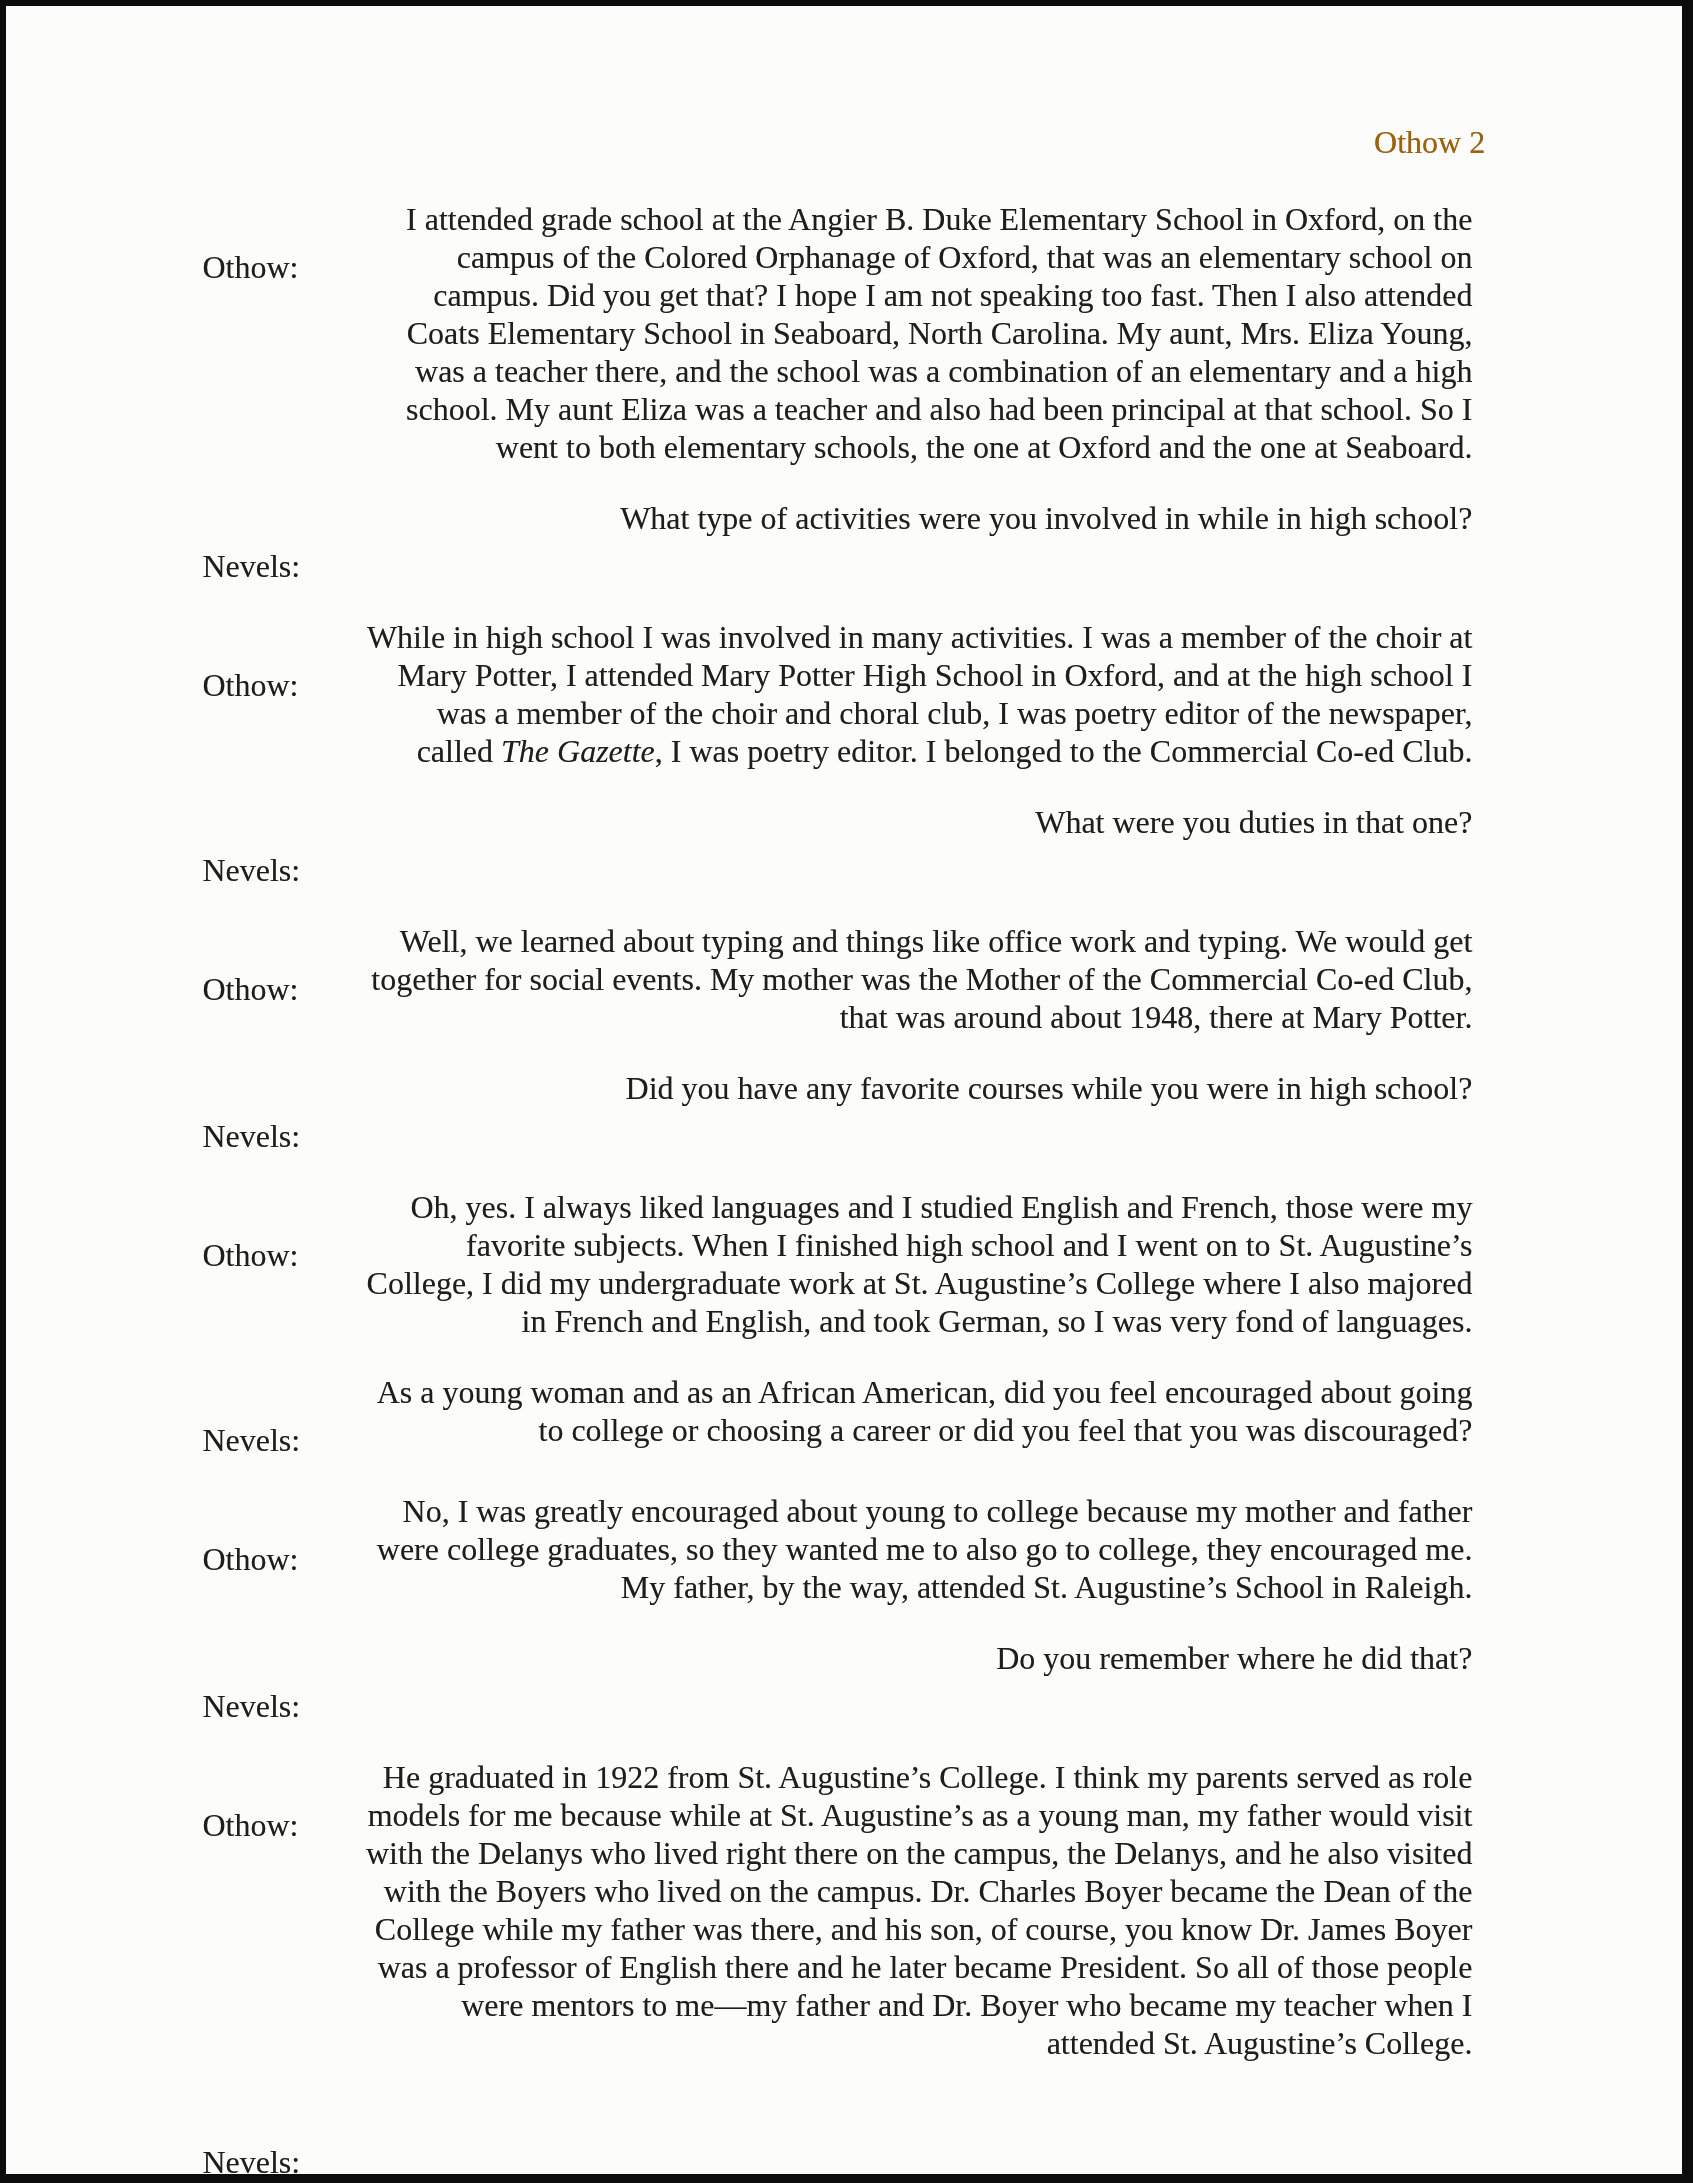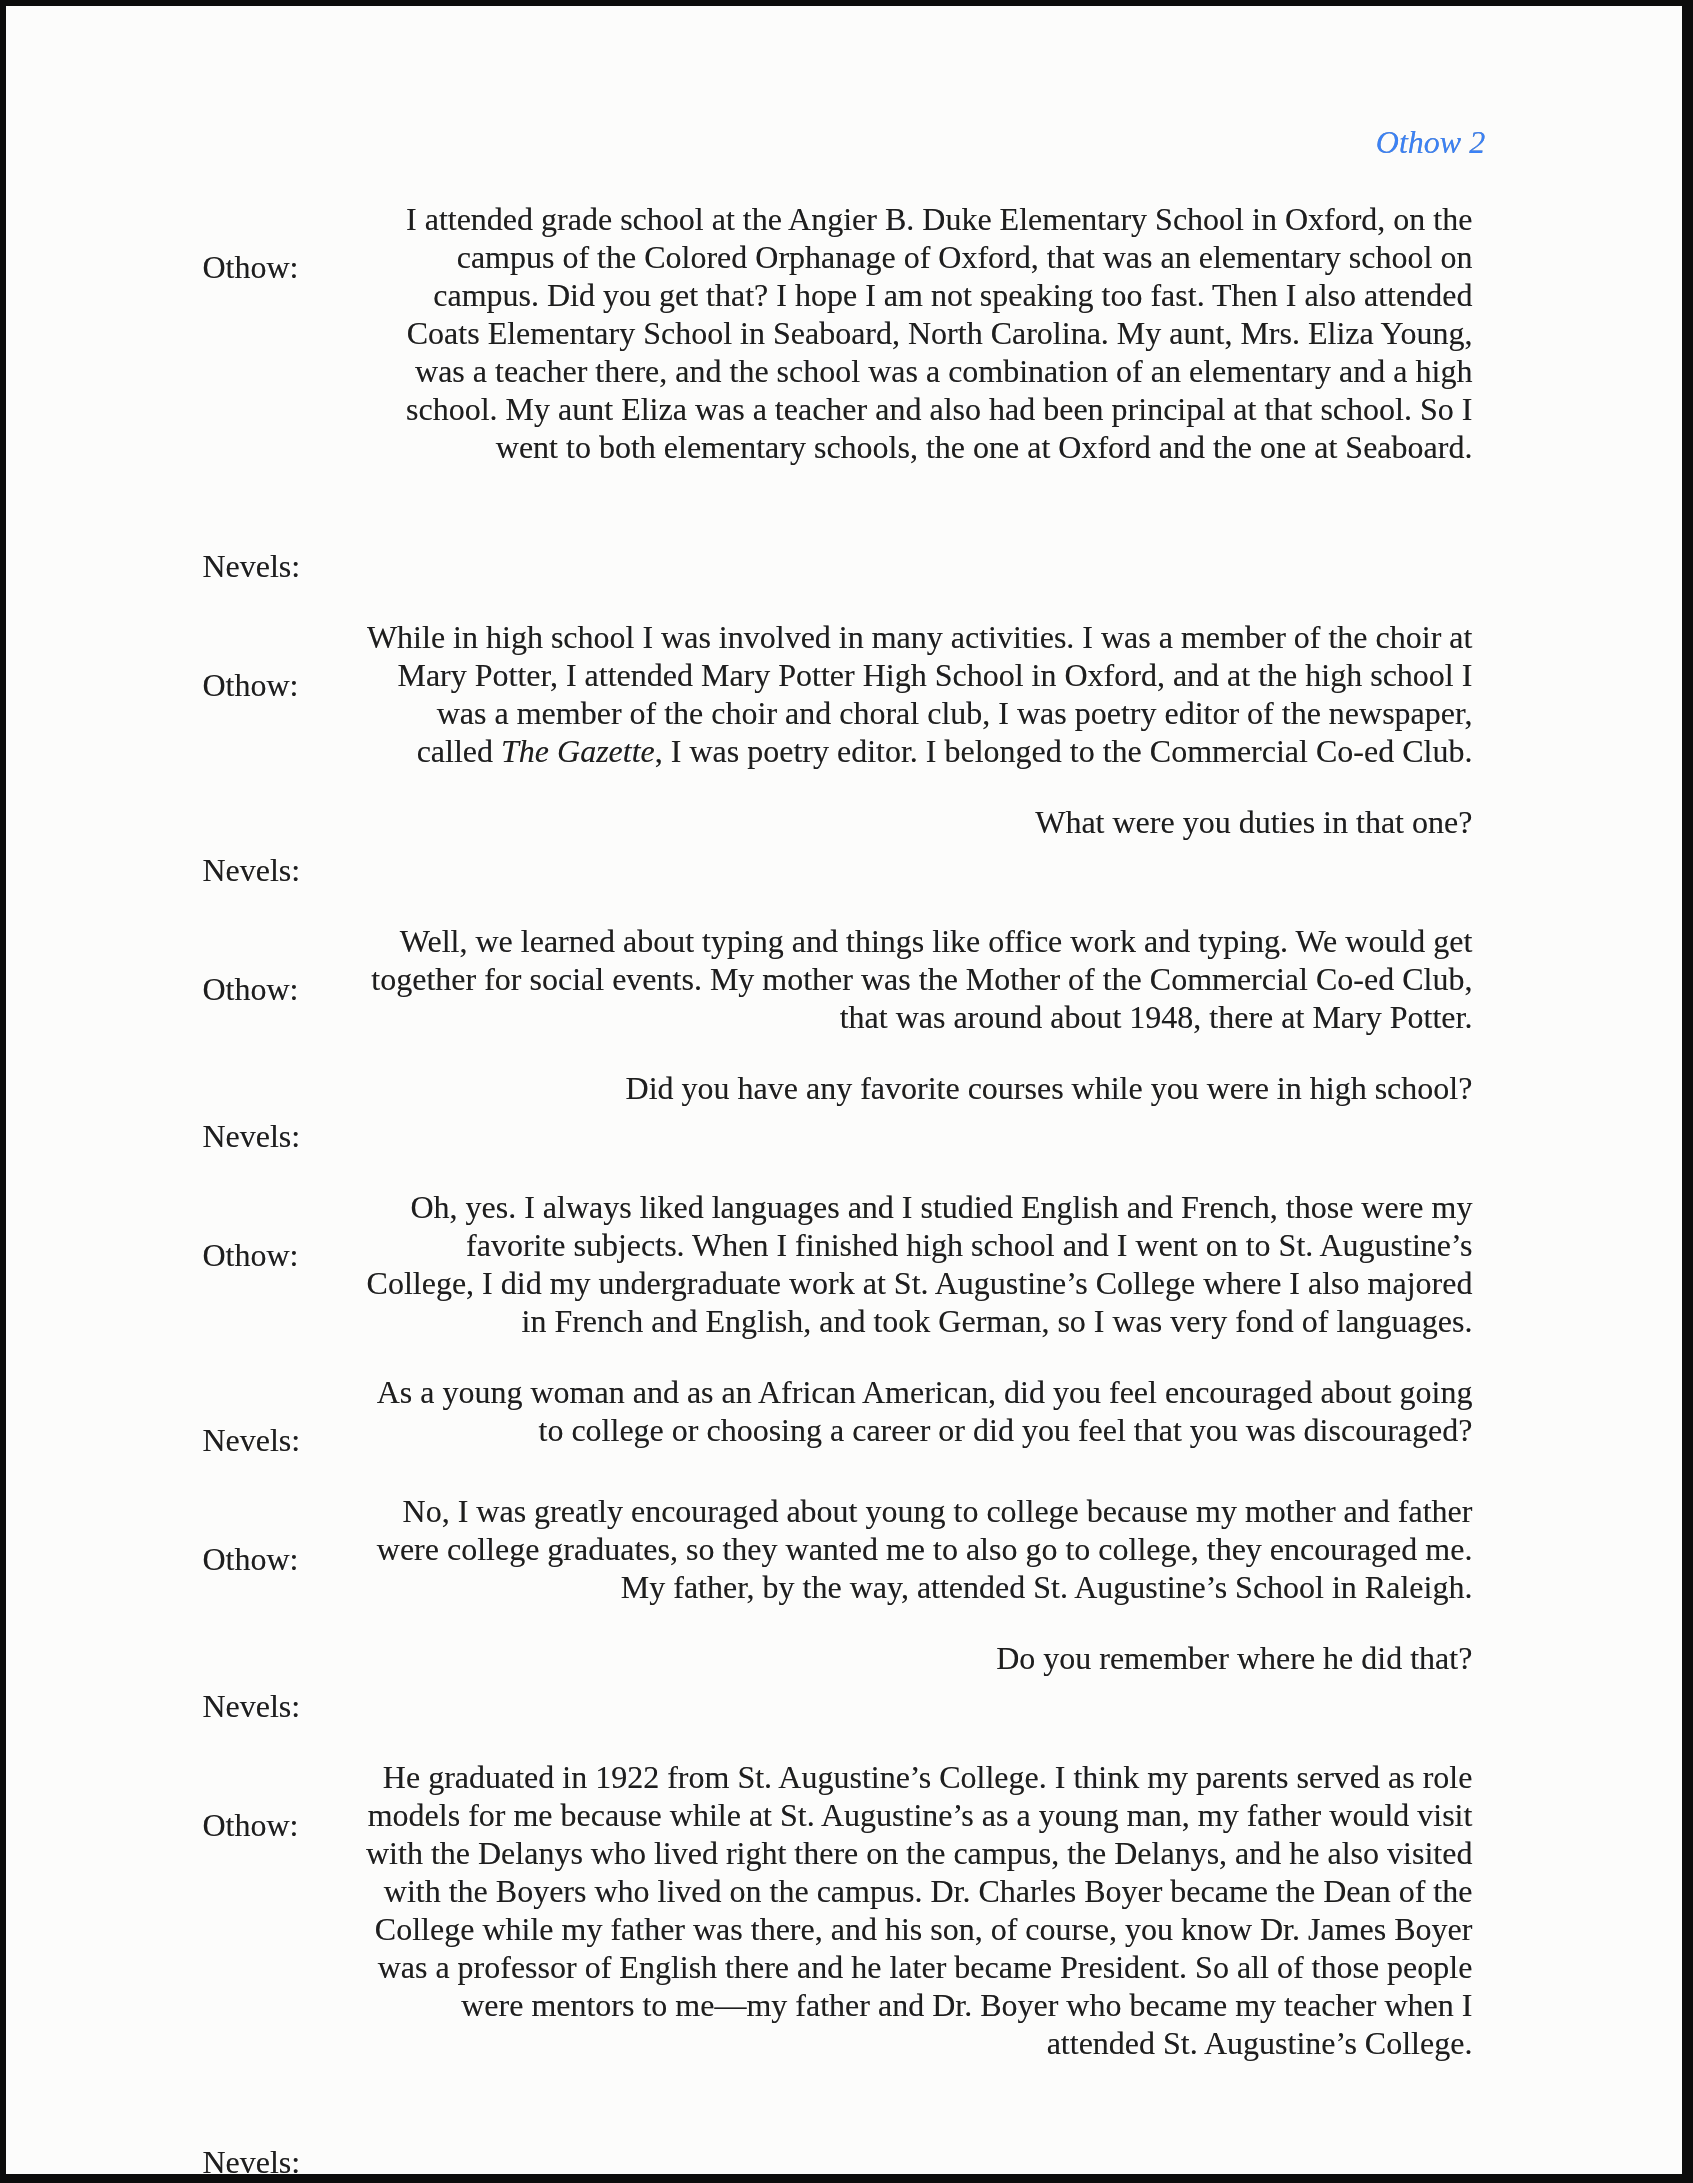--- a/index.html
+++ b/index.html
@@ -23,24 +23,23 @@
     bottom: 8.9px;
     background: #fcfcfb;
     color: #1e1e1e;
   }
   .page-header {
     position: absolute;
     top: 117px;
     right: 197px;
     font-size: 32px;
     line-height: 38px;
-    color: #3b82f6;
+    color: #a16207;
     text-shadow: 0 0 0.5px rgba(20,20,20,0.45);
     white-space: nowrap;
-    font-style: italic;
   }
   .transcript {
     position: absolute;
     top: 194px;
     left: 196px;
     width: 1275px;
   }
   .turn {
     display: flex;
     align-items: flex-start;
@@ -72,20 +71,21 @@
   <div class="sheet">
     <div class="page-header">Othow 2</div>
     <div class="transcript" id="transcript">
   <div class="turn">
     <div class="speaker">Othow:</div>
     <div class="utterance"><span>I attended grade school at the Angier B. Duke Elementary School in Oxford, on the campus of the Colored Orphanage of Oxford, that was an elementary school on campus. Did you get that? I hope I am not speaking too fast. Then I also attended Coats Elementary School in Seaboard, North Carolina. My aunt, Mrs. Eliza Young, was a teacher there, and the school was a combination of an elementary and a high school. My aunt Eliza was a teacher and also had been principal at that school. So I went to both elementary schools, the one at Oxford and the one at Seaboard.</span></div>
   </div>
 
   <div class="turn">
     <div class="speaker">Nevels:</div>
+    <div class="utterance"><span>What type of activities were you involved in while in high school?</span></div>
   </div>
 
   <div class="turn">
     <div class="speaker">Othow:</div>
     <div class="utterance"><span>While in high school I was involved in many activities. I was a member of the choir at Mary Potter, I attended Mary Potter High School in Oxford, and at the high school I was a member of the choir and choral club, I was poetry editor of the newspaper, called </span><em>The Gazette</em><span>, I was poetry editor. I belonged to the Commercial Co-ed Club.</span></div>
   </div>
 
   <div class="turn">
     <div class="speaker">Nevels:</div>
     <div class="utterance"><span>What were you duties in that one?</span></div>

